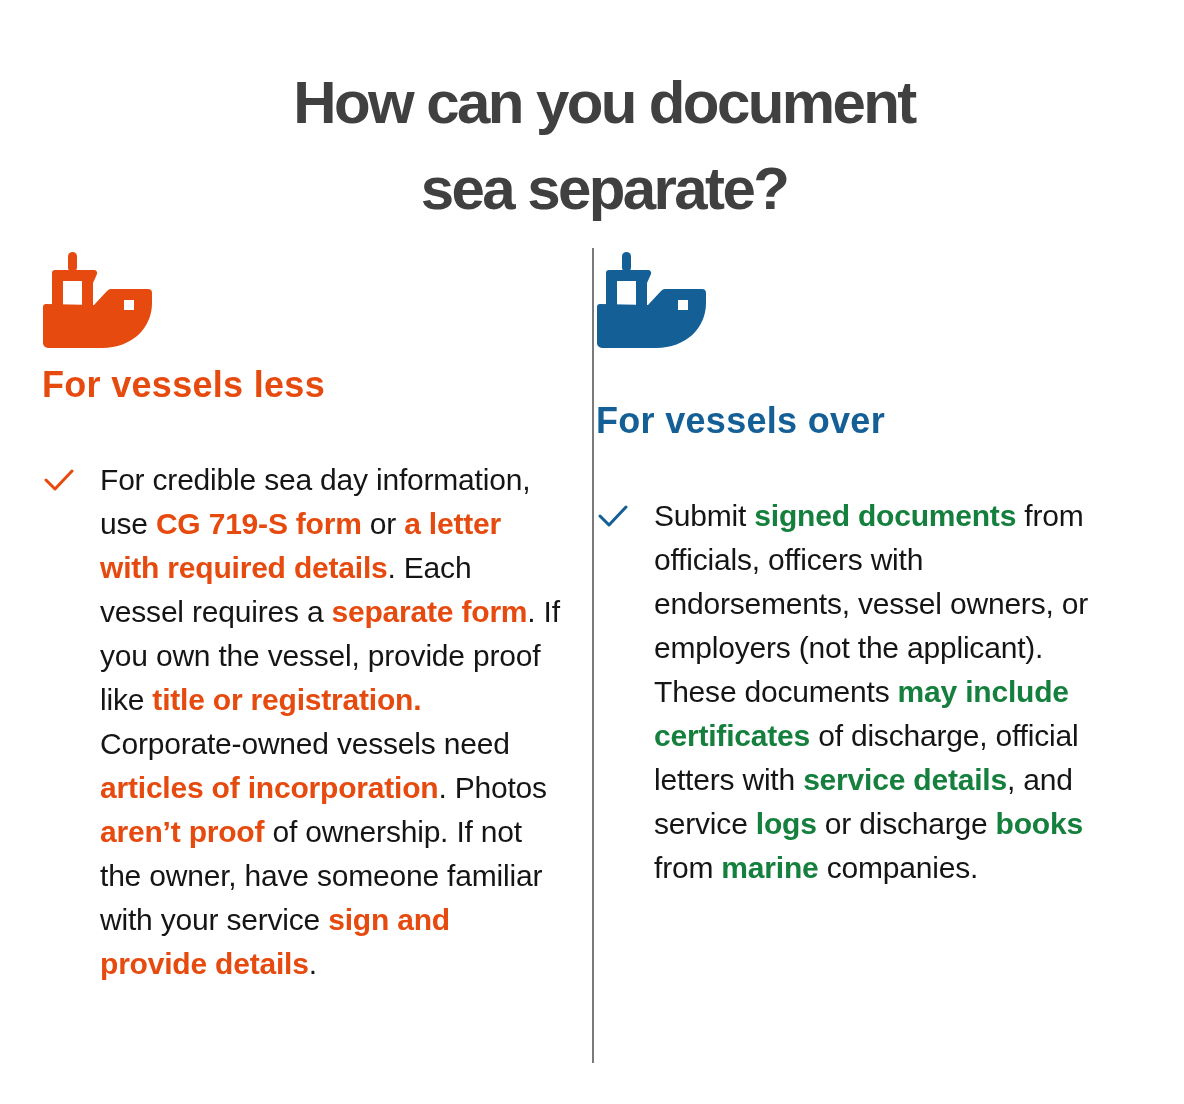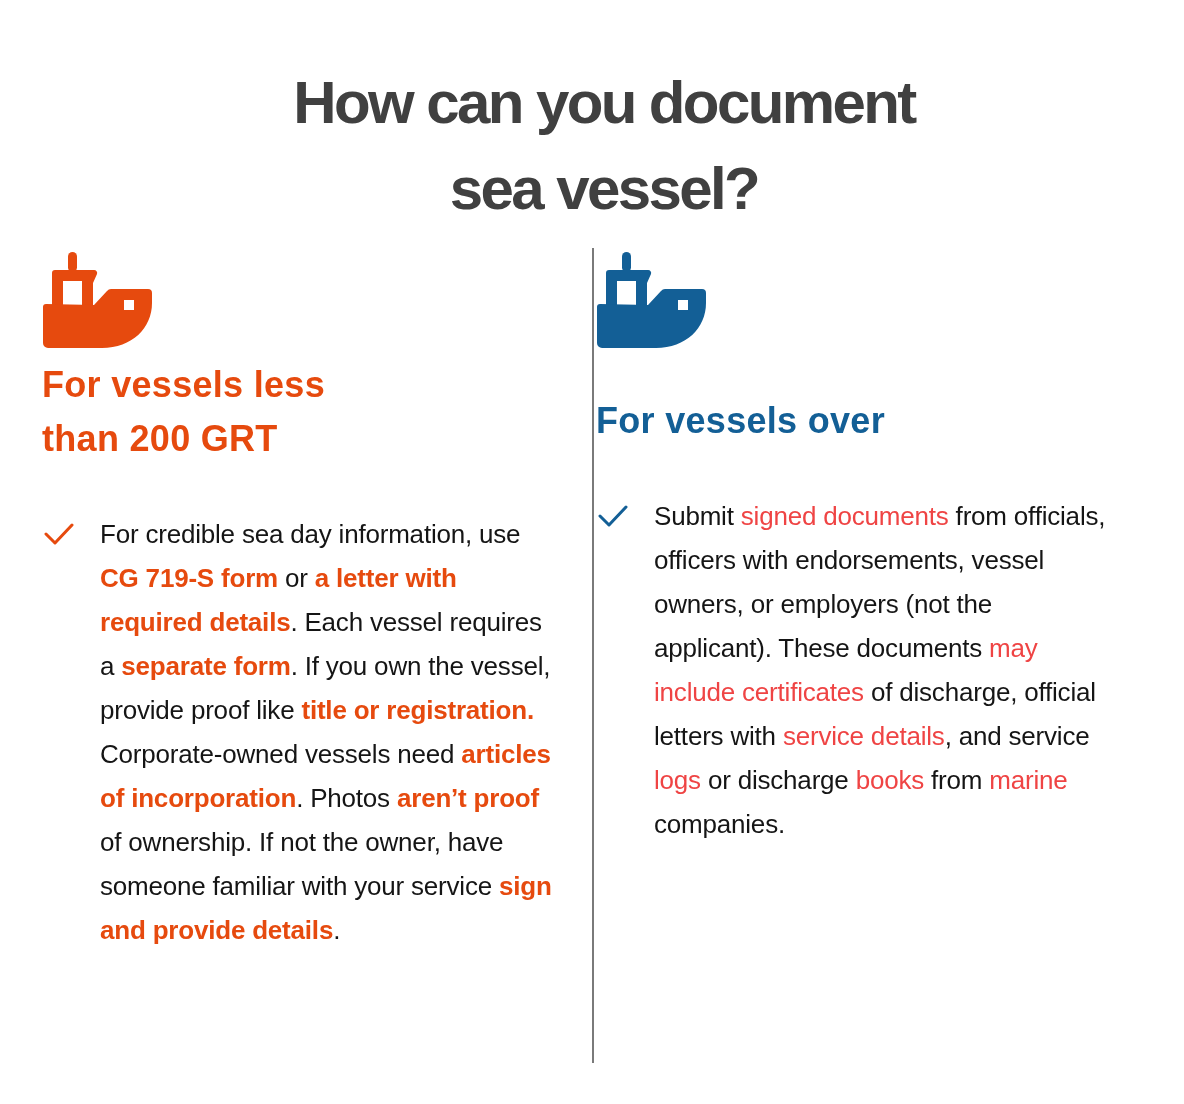--- a/index.html
+++ b/index.html
@@ -9,48 +9,47 @@
            font-family:"Liberation Sans", sans-serif; font-weight:700; font-size:60px;
            line-height:86px; letter-spacing:-2.6px; color:#404040; margin:12px; }
   .divider { position:absolute; left:592px; top:248px; width:2px; height:815px; background:#7a7a7a; }
   .col { position:absolute; top:252px; }
   .col.left { left:42px; width:520px; }
   .col.right { left:596px; width:520px; }
   .ship { width:112px; height:98px; display:block; }
   .heading { margin:44px 0 0 0; font-weight:700; font-size:36px; line-height:54px; letter-spacing:0.3px; }
   .left .heading { color:#e64a0e;margin-top:8px; }
   .right .heading { color:#135f96; }
-  .item { position:relative; margin-top:46px; padding-left:58px; font-size:26px; line-height:44px; letter-spacing:-0.2px; color:#151515; }
+  .item { position:relative; margin-top:46px; padding-left:58px; font-size:30px; line-height:44px; letter-spacing:-0.2px; color:#151515; }
   .check { position:absolute; left:2px; top:10px; width:30px; height:24px; }
   .left .hl { color:#e64a0e; font-weight:700; }
-  .right .hl { color:#ef4444; font-weight:400; }
+  .right .hl { color:#15803d; font-weight:700; }
 </style>
 </head>
 <body>
 
 <h1 class="title">
   <span>How can you document</span><br>
-  <span>sea vessel?</span>
+  <span>sea separate?</span>
 </h1>
 
 <div class="divider"></div>
 
 <section class="col left">
   <svg class="ship" viewBox="0 0 112 98">
     <g fill="#e64a0e">
       <rect x="26" y="0" width="9" height="20" rx="4.5"></rect>
       <path d="M10 18 h42 a3 3 0 0 1 3 4 l-4 9 v22 h-11 v-24 h-19 v24 h-11 v-32 a3 3 0 0 1 3 -3 z"></path>
       <path d="M52 53 l13 -14 a6 6 0 0 1 4 -2 h37 a4 4 0 0 1 4 4 v10 c0 25 -20 45 -50 45 h-54 a5 5 0 0 1 -5 -5 v-36 a3 3 0 0 1 3 -3 z"></path>
     </g>
     <rect x="82" y="48" width="10" height="10" fill="#ffffff"></rect>
   </svg>
 
   <h2 class="heading">
     <span>For vessels less</span><br>
-    <span>than 200 GRT</span>
   </h2>
 
   <div class="item">
     <svg class="check" viewBox="0 0 30 24">
       <path d="M2 12 L11 21 L28 3" fill="none" stroke="#e64a0e" stroke-width="3" stroke-linecap="round" stroke-linejoin="round"></path>
     </svg>
     <span>
       <span>For credible sea day information, use </span><span class="hl">CG 719-S form</span><span> or </span><span class="hl">a letter with required details</span><span>. Each vessel requires a </span><span class="hl">separate form</span><span>. If you own the vessel, provide proof like </span><span class="hl">title or registration.</span><span> Corporate-owned vessels need </span><span class="hl">articles of incorporation</span><span>. Photos </span><span class="hl">aren’t proof</span><span> of ownership. If not the owner, have someone familiar with your service </span><span class="hl">sign and provide details</span><span>.</span>
     </span>
   </div>

